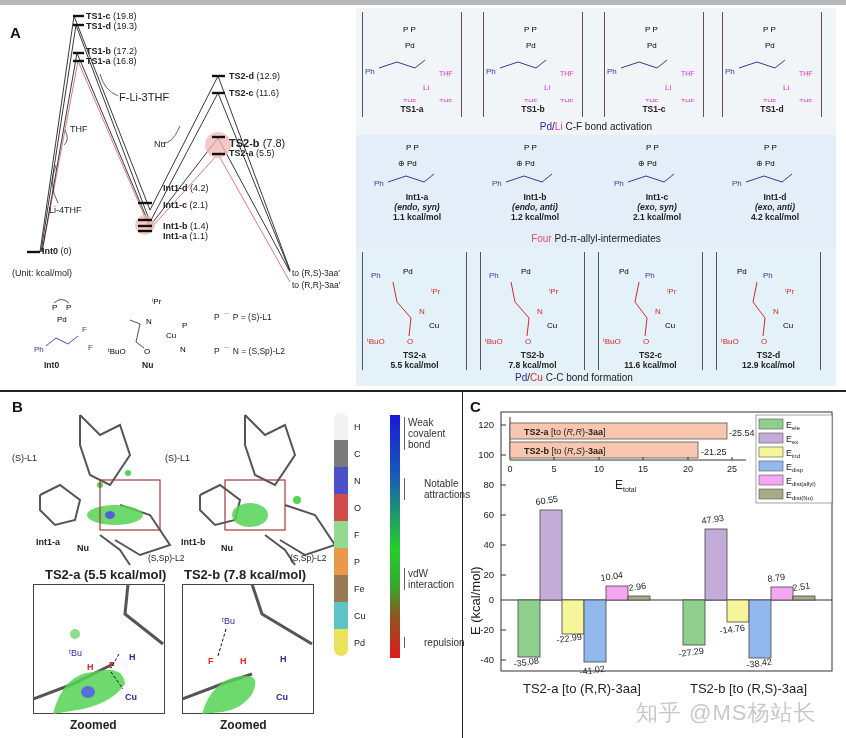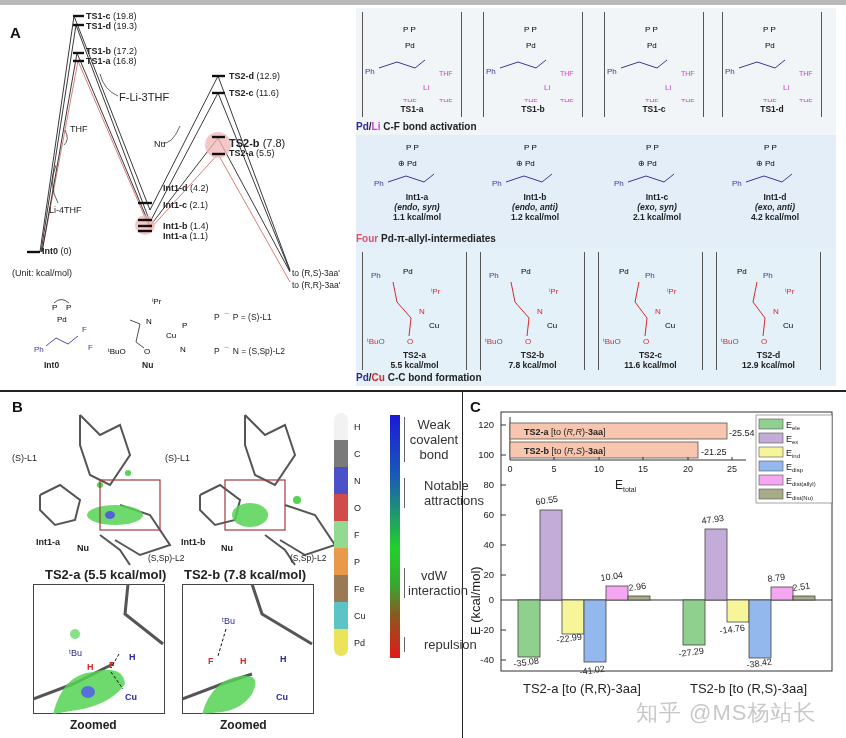--- a/index.html
+++ b/index.html
@@ -1,21 +1,21 @@
 <!DOCTYPE html>
 <html><head>
 <meta charset="utf-8">
 <style>
   *{box-sizing:border-box;margin:0;padding:0}
   body{width:846px;height:738px;background:#fff;font-family:"Liberation Sans",sans-serif;color:#222;position:relative;overflow:hidden}
   .topbar{position:absolute;left:0;top:0;width:846px;height:5px;background:#b9b9b9}
   .panel-letter{position:absolute;font-weight:bold;font-size:15px;color:#111}
   svg text{font-family:"Liberation Sans",sans-serif}
   .box-blue{position:absolute;background:#e9f1f8}
-  .caption{position:absolute;font-size:10px;font-weight:bold;text-align:left;color:#222}
+  .caption{position:absolute;font-size:10px;font-weight:normal;text-align:center;color:#222}
   .pd{color:#2a2a9a}.li{color:#d63ad3}.cu{color:#d42a2a}.four{color:#e0506a}
   .divider{position:absolute;background:#222}
   .struct{position:absolute;text-align:center;font-size:8px}
   .struct .name{font-weight:bold;font-size:8.5px;display:block}
   .struct .sub{font-weight:bold;font-size:8.5px;display:block}
   .watermark{position:absolute;left:636px;top:698px;font-size:22px;color:#c8c8c8;letter-spacing:1px}
 </style>
 </head>
 <body>
 
@@ -372,21 +372,21 @@
   <div style="flex:1;display:flex;align-items:center">N</div>
   <div style="flex:1;display:flex;align-items:center">O</div>
   <div style="flex:1;display:flex;align-items:center">F</div>
   <div style="flex:1;display:flex;align-items:center">P</div>
   <div style="flex:1;display:flex;align-items:center">Fe</div>
   <div style="flex:1;display:flex;align-items:center">Cu</div>
   <div style="flex:1;display:flex;align-items:center">Pd</div>
 </div>
 
 <div style="position:absolute;left:390px;top:415px;width:10px;height:243px;background:linear-gradient(to bottom,#1a1ad8 0%,#1a5ab8 25%,#22d02a 55%,#36a830 70%,#8a5a20 82%,#e01818 100%)"></div>
-<div style="position:absolute;left:404px;top:413px;width:58px;height:245px;font-size:13px;text-align:center;color:#333">
+<div style="position:absolute;left:404px;top:413px;width:58px;height:245px;font-size:10px;color:#333">
   <div style="position:absolute;top:4px;width:56px;border-left:1px solid #666;padding-left:3px">Weak covalent bond</div>
   <div style="position:absolute;top:65px;width:56px;border-left:1px solid #666;padding-left:19px">Notable attractions</div>
   <div style="position:absolute;top:155px;width:56px;border-left:1px solid #666;padding-left:3px">vdW interaction</div>
   <div style="position:absolute;top:224px;width:56px;border-left:1px solid #666;padding-left:19px">repulsion</div>
 </div>
 
 <div class="panel-letter" style="left:470px;top:398px">C</div>
 <div style="position:absolute;left:468px;top:545px;font-size:13px;transform:rotate(-90deg);transform-origin:left top;white-space:nowrap"><span style="position:relative;left:-90px">E (kcal/mol)</span></div>
 
 <svg style="position:absolute;left:470px;top:395px" width="376" height="290">

